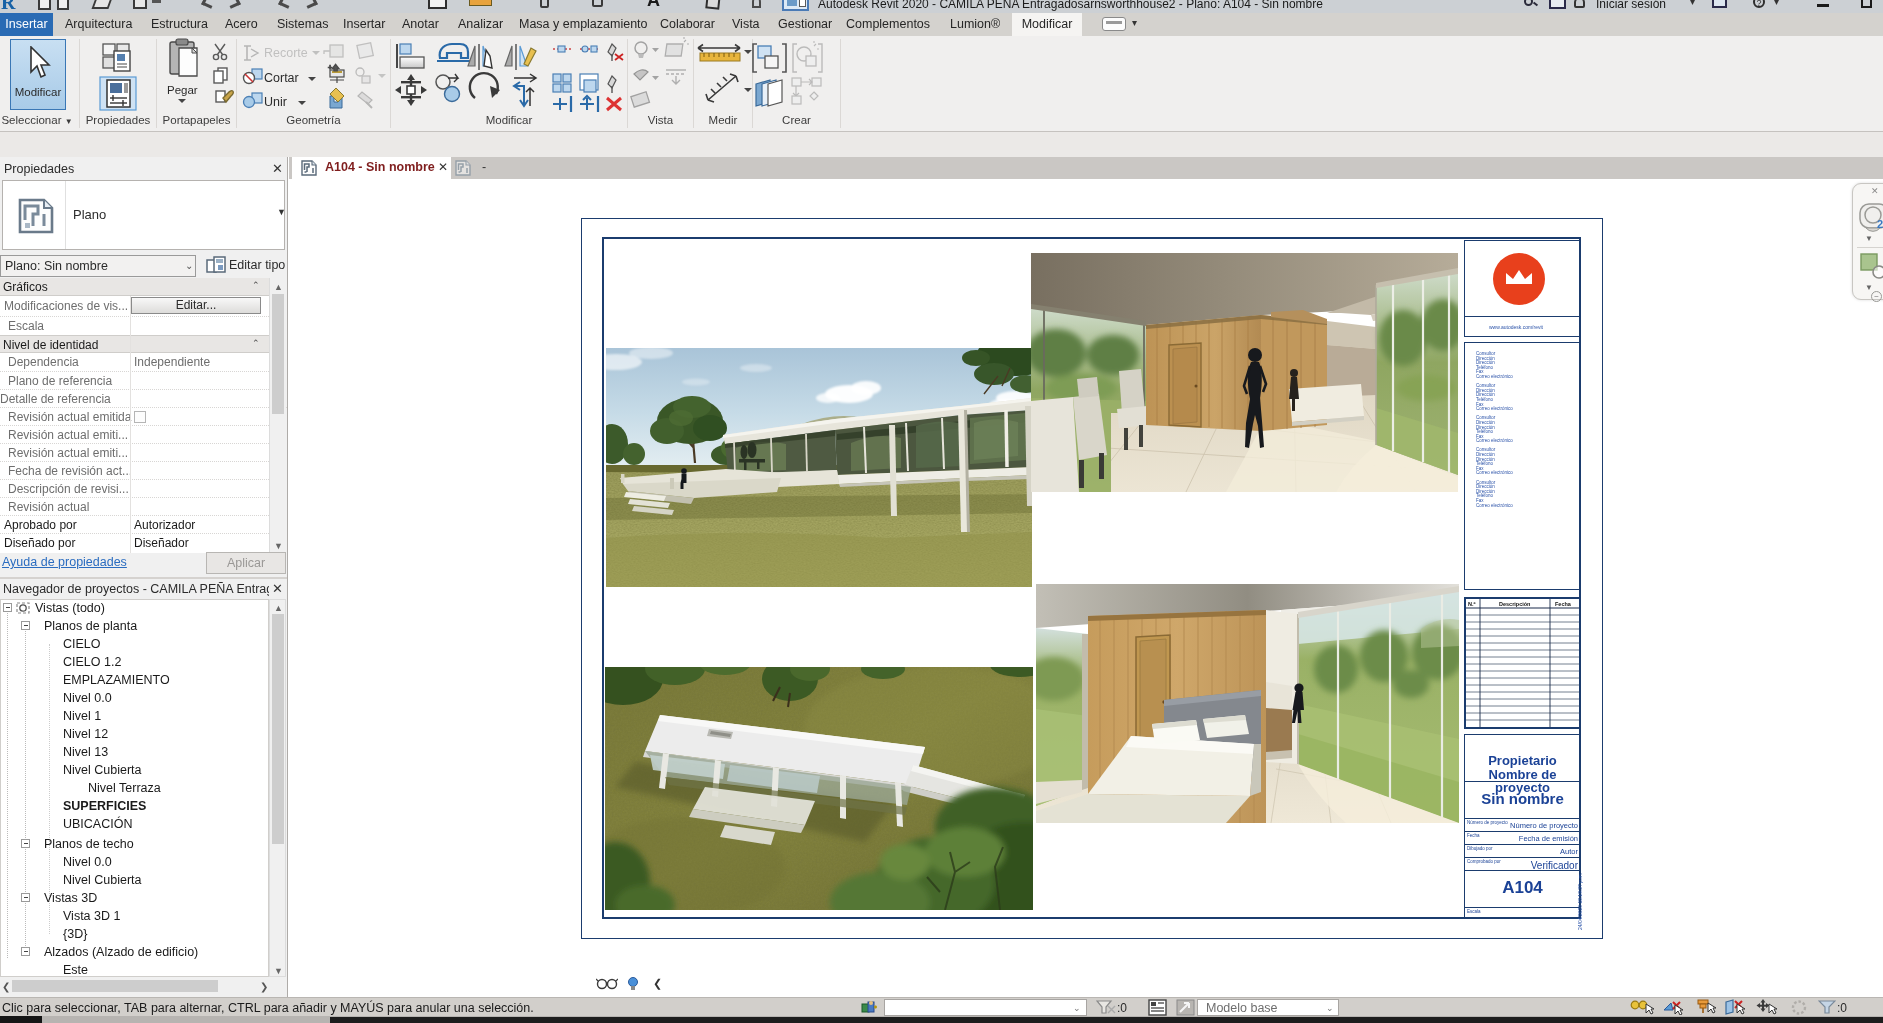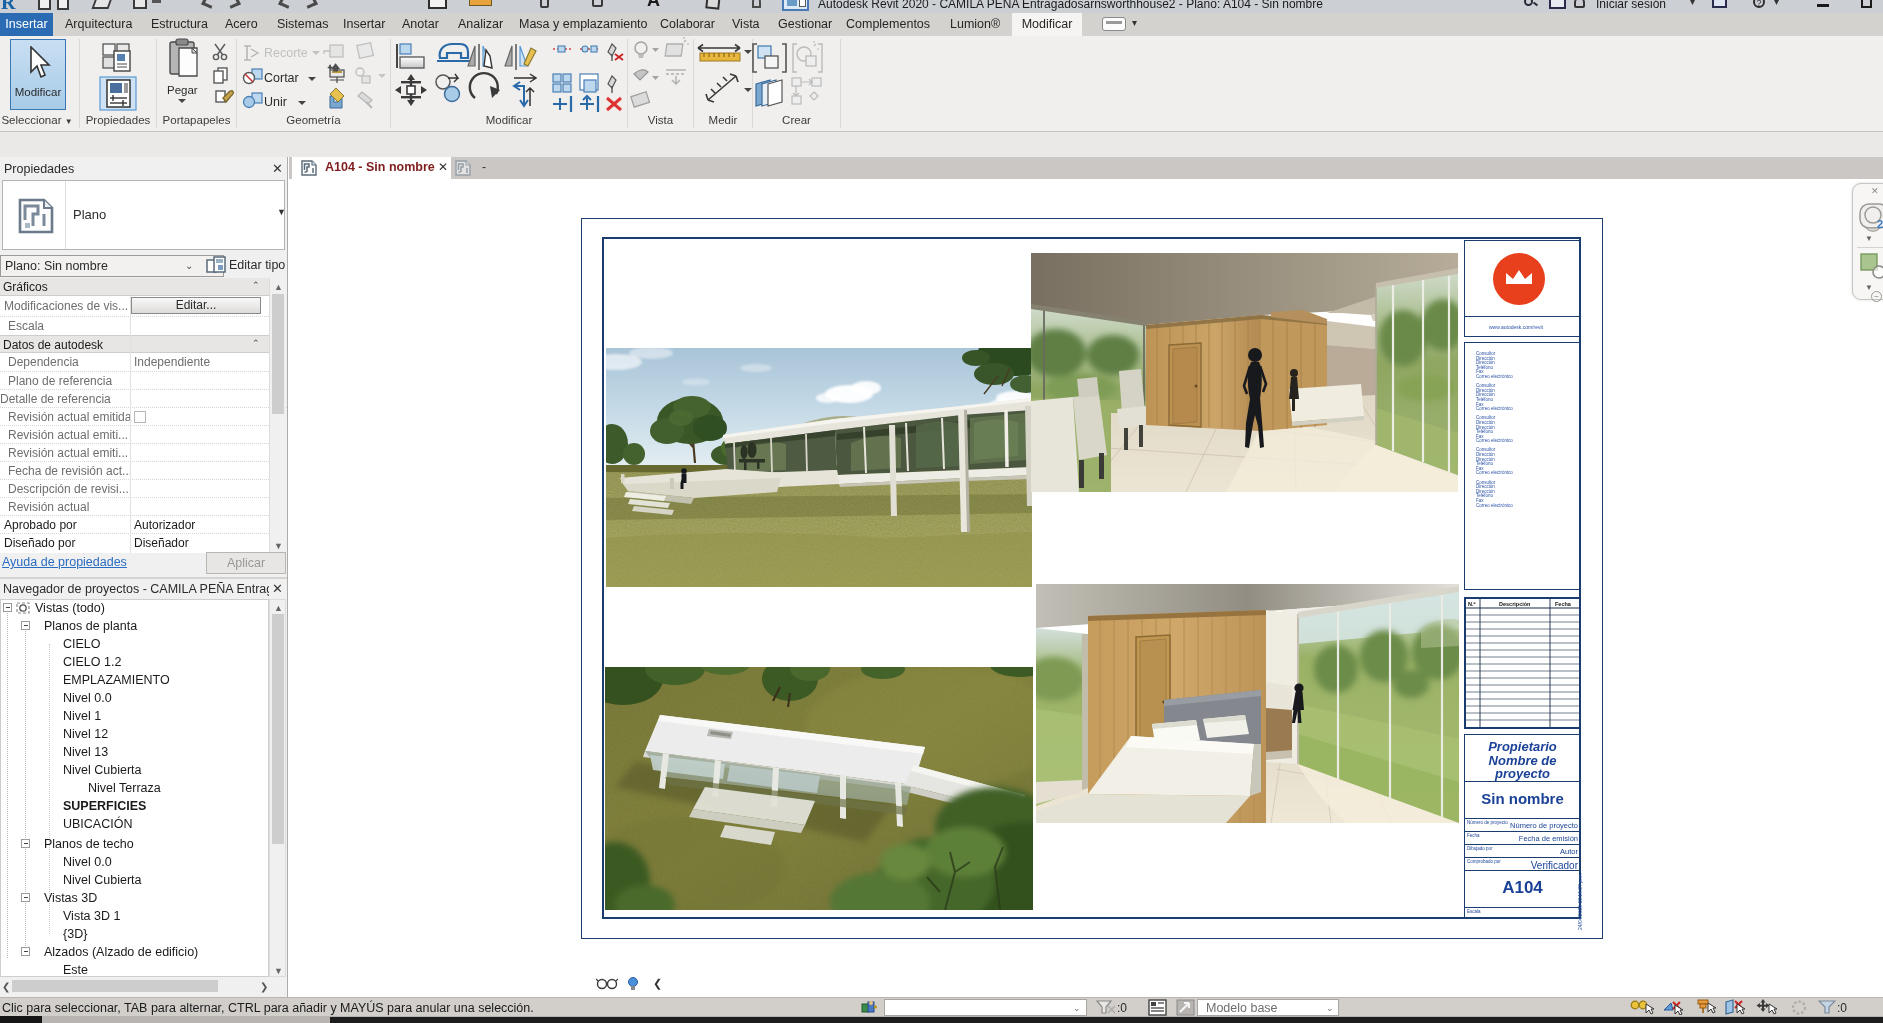--- a/index.html
+++ b/index.html
@@ -341,21 +341,21 @@
     <svg class="abs" style="left:14px;top:16px;" width="38" height="38" viewBox="0 0 38 38">
       <path d="M3 3 L27 3 L35 11 L35 35 L3 35 Z" fill="#fdfdfd" stroke="#6a7a8a" stroke-width="2.6"></path>
       <path d="M27 3 L27 11 L35 11" fill="#e8eef4" stroke="#6a7a8a" stroke-width="2"></path>
       <path d="M8 23 L8 9 L21 9 L21 17 L16 17 L16 29 M8 29 l4 0 M27 17 l0 12" stroke="#7a8a9a" stroke-width="3" fill="none"></path>
       <rect x="8" y="26" width="5" height="5" fill="#aab8c6"></rect>
     </svg>
     <div class="abs txt" style="left:70px;top:26px;font-size:13px;color:#2b2b2b;">Plano</div>
     <div class="abs" style="left:274px;top:26px;font-size:9px;color:#333;">▼</div>
   </div>
 
-  <div class="abs" style="left:0;top:98px;width:224px;height:22px;background:#f2f1f0;border:1px solid #9a9a9a;">
+  <div class="abs" style="left:0;top:98px;width:196px;height:22px;background:#f2f1f0;border:1px solid #9a9a9a;">
     <div class="abs txt" style="left:4px;top:3px;font-size:12.5px;color:#2b2b2b;">Plano: Sin nombre</div>
     <div class="abs" style="left:184px;top:4px;font-size:10px;color:#555;">⌄</div>
   </div>
   <svg class="abs" style="left:206px;top:99px;" width="20" height="20" viewBox="0 0 20 20">
     <rect x="1" y="4" width="9" height="12" fill="#fff" stroke="#5a6a7a" stroke-width="1.5"></rect>
     <rect x="8" y="1" width="11" height="15" fill="#fff" stroke="#5a6a7a" stroke-width="1.5"></rect>
     <rect x="10" y="3" width="7" height="4" fill="#9ab0c5"></rect>
     <rect x="12" y="9" width="5" height="5" fill="#7a9ac0"></rect>
   </svg>
   <div class="abs txt" style="left:229px;top:101px;font-size:12.5px;color:#2b2b2b;">Editar tipo</div>
@@ -366,21 +366,21 @@
       <span class="abs" style="left:252px;top:2px;font-size:9px;color:#444;">⌃</span>
     </div>
     <div class="abs" style="left:0;top:18px;width:269px;height:20px;">
       <span class="abs txt" style="left:4px;top:3px;">Modificaciones de vis...</span>
       <div class="abs" style="left:131px;top:1px;width:130px;height:17px;background:linear-gradient(#f8f8f8,#dddcda);border:1px solid #8a8a8a;text-align:center;color:#2b2b2b;">Editar...</div>
     </div>
     <div class="abs" style="left:0;top:38px;width:269px;height:19px;border-top:1px dotted #d8d6d4;">
       <span class="abs txt" style="left:8px;top:2px;">Escala</span>
     </div>
     <div class="abs" style="left:0;top:57px;width:269px;height:18px;background:#e8e6e4;border-top:1px solid #cfcdca;border-bottom:1px solid #cfcdca;">
-      <span class="abs txt" style="left:3px;top:2px;color:#1a1a1a;">Datos de autodesk</span>
+      <span class="abs txt" style="left:3px;top:2px;color:#1a1a1a;">Nivel de identidad</span>
       <span class="abs" style="left:252px;top:2px;font-size:9px;color:#444;">⌃</span>
     </div>
     <div class="abs" style="left:0;top:75px;width:269px;height:18px;">
       <span class="abs txt" style="left:8px;top:2px;">Dependencia</span>
       <span class="abs txt" style="left:134px;top:2px;">Independiente</span>
     </div>
     <div class="abs" style="left:0;top:93px;width:269px;height:18px;border-top:1px dotted #d8d6d4;">
         <span class="abs txt" style="left:8px;top:2px;">Plano de referencia</span>
       </div>
     <div class="abs" style="left:0;top:111px;width:269px;height:18px;border-top:1px dotted #d8d6d4;">
@@ -557,21 +557,21 @@
             <line x1="0" y1="121" x2="113" y2="121"></line>
         </g>
         <line x1="14" y1="0" x2="14" y2="128" stroke="#1a2a4a" stroke-width="0.9"></line>
         <line x1="84" y1="0" x2="84" y2="128" stroke="#1a2a4a" stroke-width="0.9"></line>
         <text x="2" y="7" font-size="5.5" font-weight="bold" fill="#111" font-family="Liberation Sans">N.º</text>
         <text x="33" y="7" font-size="5.5" font-weight="bold" fill="#111" font-family="Liberation Sans">Descripción</text>
         <text x="89" y="7" font-size="5.5" font-weight="bold" fill="#111" font-family="Liberation Sans">Fecha</text>
       </svg>
     </div>
 
-    <div class="abs" style="left:0;top:494px;width:117px;height:48px;border:1.5px solid #1b3c6e;text-align:center;font-size:13px;font-weight:bold;line-height:13.5px;padding-top:5px;font-style:italic;">Propietario<br>Nombre de<br>proyecto</div>
+    <div class="abs" style="left:0;top:494px;width:117px;height:48px;border:1.5px solid #1b3c6e;text-align:center;font-size:13px;font-weight:bold;line-height:13.5px;padding-top:19px;">Propietario<br>Nombre de<br>proyecto</div>
     <div class="abs" style="left:0;top:542px;width:117px;height:37px;border:1.5px solid #1b3c6e;border-top:none;text-align:center;font-size:15px;font-weight:bold;line-height:34px;">Sin nombre</div>
     <div class="abs" style="left:0;top:579px;width:117px;height:13px;border:1.5px solid #1b3c6e;border-top:none;">
       <span class="abs txt" style="left:2px;top:1px;font-size:4.5px;">Número de proyecto</span>
       <span class="abs txt" style="right:2px;top:2px;font-size:7.5px;">Número de proyecto</span>
     </div>
     <div class="abs" style="left:0;top:592px;width:117px;height:13px;border:1.5px solid #1b3c6e;border-top:none;">
       <span class="abs txt" style="left:2px;top:1px;font-size:4.5px;">Fecha</span>
       <span class="abs txt" style="right:2px;top:2px;font-size:7.5px;">Fecha de emisión</span>
     </div>
     <div class="abs" style="left:0;top:605px;width:117px;height:13px;border:1.5px solid #1b3c6e;border-top:none;">

